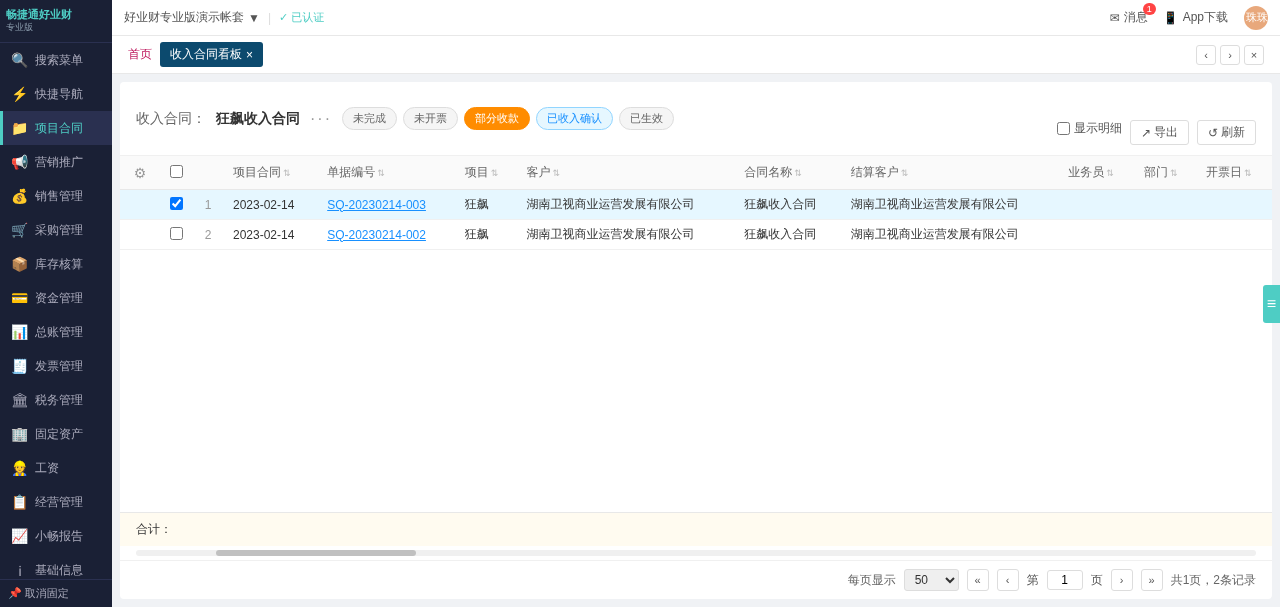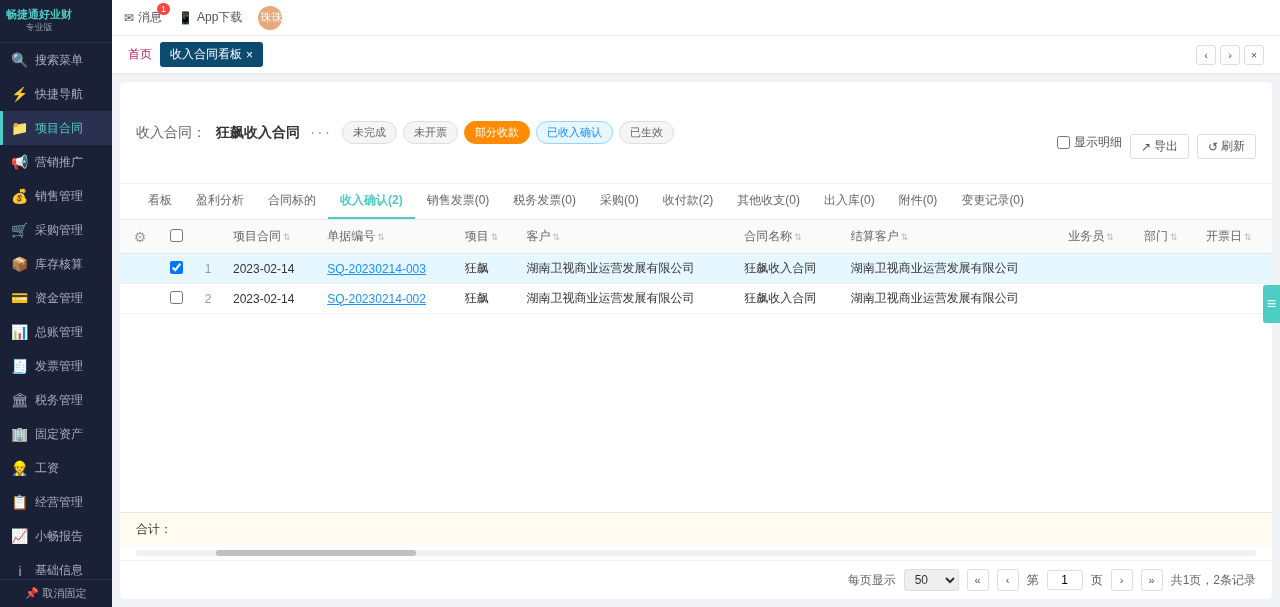--- a/index.html
+++ b/index.html
@@ -1,19 +1,19 @@
 <!DOCTYPE html>
 <html><head>
   <meta charset="utf-8">
   <style>
     * { box-sizing: border-box; margin: 0; padding: 0; }
     body { font-family: "Microsoft YaHei", Arial, sans-serif; font-size: 12px; background: #f0f2f5; color: #333; display: flex; height: 607px; overflow: hidden; }
 
     
-    .sidebar { width: 112px; background: #1a2035; display: flex; flex-direction: column; height: 100%; flex-shrink: 0; text-align: center; }
+    .sidebar { width: 112px; background: #1a2035; display: flex; flex-direction: column; height: 100%; flex-shrink: 0; }
     .sidebar-logo { padding: 8px 6px; display: flex; align-items: center; border-bottom: 1px solid #2a3050; }
     .sidebar-logo-text { color: #4ecdc4; font-size: 11px; font-weight: bold; line-height: 1.2; }
     .sidebar-logo-sub { color: #8899aa; font-size: 9px; }
     .sidebar-search { display: flex; align-items: center; padding: 6px 8px; color: #aab; font-size: 12px; cursor: pointer; }
     .sidebar-quicknav { display: flex; align-items: center; padding: 6px 8px; color: #aab; font-size: 12px; cursor: pointer; }
     .sidebar-item { display: flex; align-items: center; padding: 8px 8px; color: #aab; font-size: 12px; cursor: pointer; border-left: 3px solid transparent; }
     .sidebar-item.active { background: #2a3050; color: #4ecdc4; border-left: 3px solid #4ecdc4; }
     .sidebar-item-icon { width: 18px; height: 18px; margin-right: 6px; display: flex; align-items: center; justify-content: center; font-size: 14px; }
     .sidebar-scroll { flex: 1; overflow-y: auto; }
     .sidebar-scroll::-webkit-scrollbar { width: 3px; }
@@ -36,21 +36,21 @@
     
     .breadcrumb-bar { background: #fff; padding: 6px 16px; display: flex; align-items: center; gap: 8px; border-bottom: 1px solid #e8e8e8; flex-shrink: 0; }
     .breadcrumb-home { color: #be185d; font-size: 12px; cursor: pointer; }
     .active-tab { background: #0c4a6e; color: #fff; padding: 4px 10px; border-radius: 3px; font-size: 12px; display: flex; align-items: center; gap: 4px; cursor: pointer; }
     .active-tab-close { font-size: 12px; cursor: pointer; }
 
     
     .content { flex: 1; display: flex; flex-direction: column; overflow: hidden; background: #fff; margin: 8px; border-radius: 4px; }
 
     
-    .contract-header { padding: 24px 16px; display: flex; align-items: center; justify-content: space-between; border-bottom: 1px solid #f0f0f0; flex-shrink: 0; }
+    .contract-header { padding: 10px 16px; display: flex; align-items: center; justify-content: space-between; border-bottom: 1px solid #f0f0f0; flex-shrink: 0; }
     .contract-title { display: flex; align-items: center; gap: 10px; font-size: 14px; color: #333; }
     .contract-title-label { color: #666; }
     .contract-title-name { font-weight: bold; }
     .contract-status-bar { display: flex; align-items: flex-start; gap: 6px; }
     .status-btn { padding: 3px 10px; border-radius: 12px; font-size: 11px; cursor: pointer; border: 1px solid #ddd; background: #f5f5f5; color: #666; }
     .status-btn.active { background: #ff8c00; color: #fff; border-color: #ff8c00; }
     .status-btn.blue { background: #e6f7ff; color: #1890ff; border-color: #91d5ff; }
     .more-btn { font-size: 16px; color: #999; cursor: pointer; letter-spacing: 2px; }
 
     
@@ -181,20 +181,31 @@
   </div>
   <div class="sidebar-bottom">
     <span>📌</span>
     <span>取消固定</span>
   </div>
 </div>
 
 <div class="main">
 
   <div class="topbar">
+    <div class="topbar-left">
+      <div class="topbar-company">
+        <span>好业财专业版演示帐套</span>
+        <span>▼</span>
+      </div>
+      <span class="topbar-sep">|</span>
+      <div class="topbar-verified">
+        <span>✓</span>
+        <span>已认证</span>
+      </div>
+    </div>
     <div class="topbar-right">
       <div class="topbar-action">
         <span>✉</span>
         <span class="badge">1</span>
         <span>消息</span>
       </div>
       <div class="topbar-action">
         <span>📱</span>
         <span>App下载</span>
       </div>
@@ -243,34 +254,20 @@
           <span>↗</span>
           <span>导出</span>
         </div>
         <div class="header-action">
           <span>↺</span>
           <span>刷新</span>
         </div>
       </div>
     </div>
 
-    <div class="subtabs">
-      <div class="subtab">看板</div>
-      <div class="subtab">盈利分析</div>
-      <div class="subtab">合同标的</div>
-      <div class="subtab active">收入确认(2)</div>
-      <div class="subtab">销售发票(0)</div>
-      <div class="subtab">税务发票(0)</div>
-      <div class="subtab">采购(0)</div>
-      <div class="subtab">收付款(2)</div>
-      <div class="subtab">其他收支(0)</div>
-      <div class="subtab">出入库(0)</div>
-      <div class="subtab">附件(0)</div>
-      <div class="subtab">变更记录(0)</div>
-    </div>
 
     <div class="table-container">
       <table>
         <thead>
           <tr>
             <th class="gear-col"><span class="gear-icon">⚙</span></th>
             <th><input type="checkbox" style=""></th>
             <th></th>
             <th>
                 <div class="th-sort">

